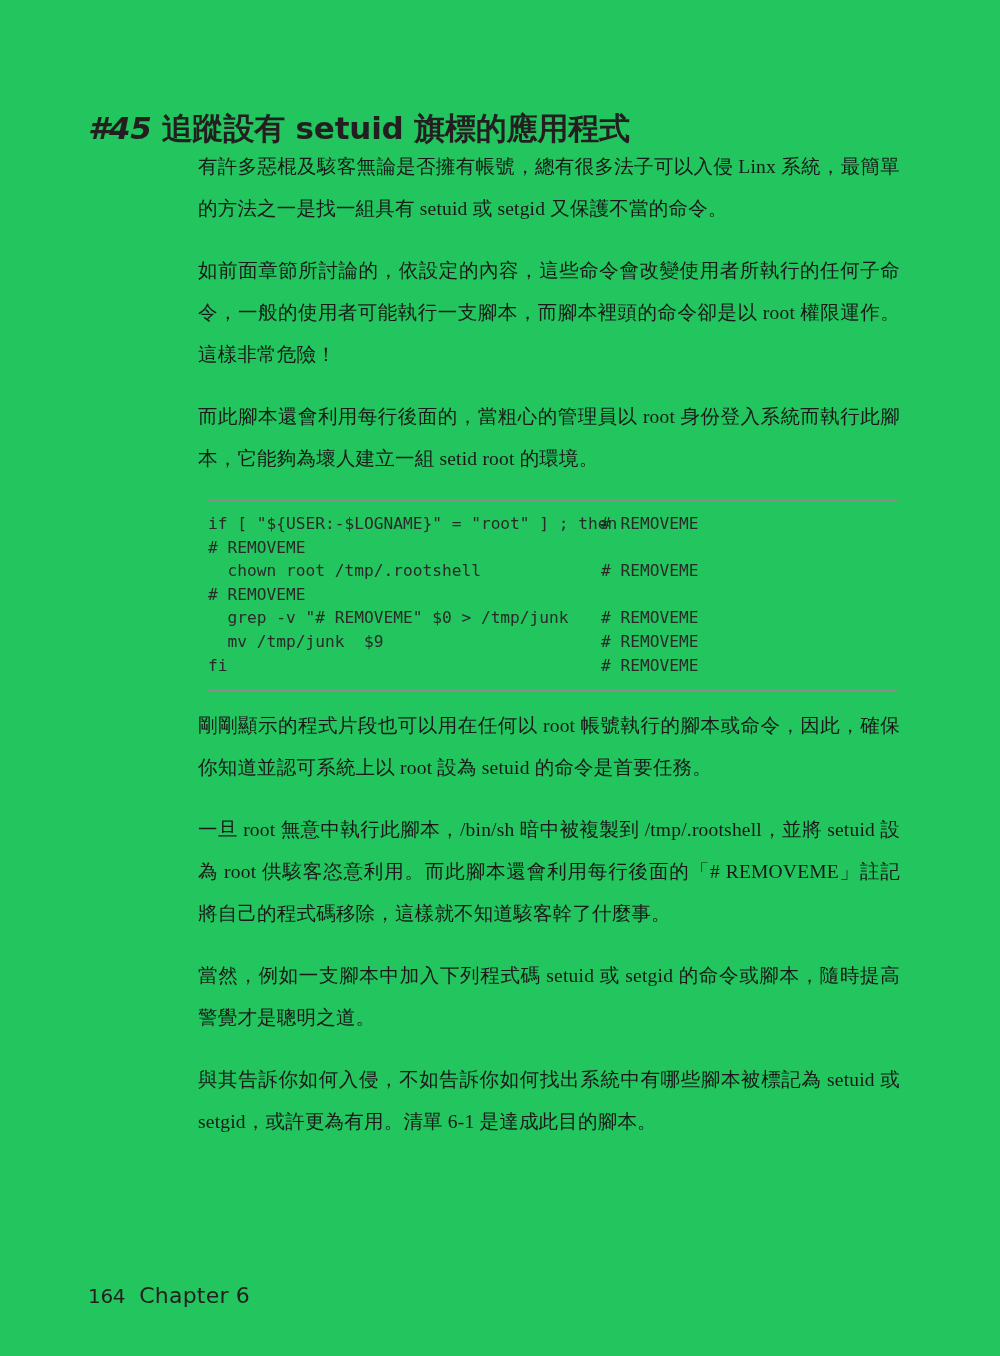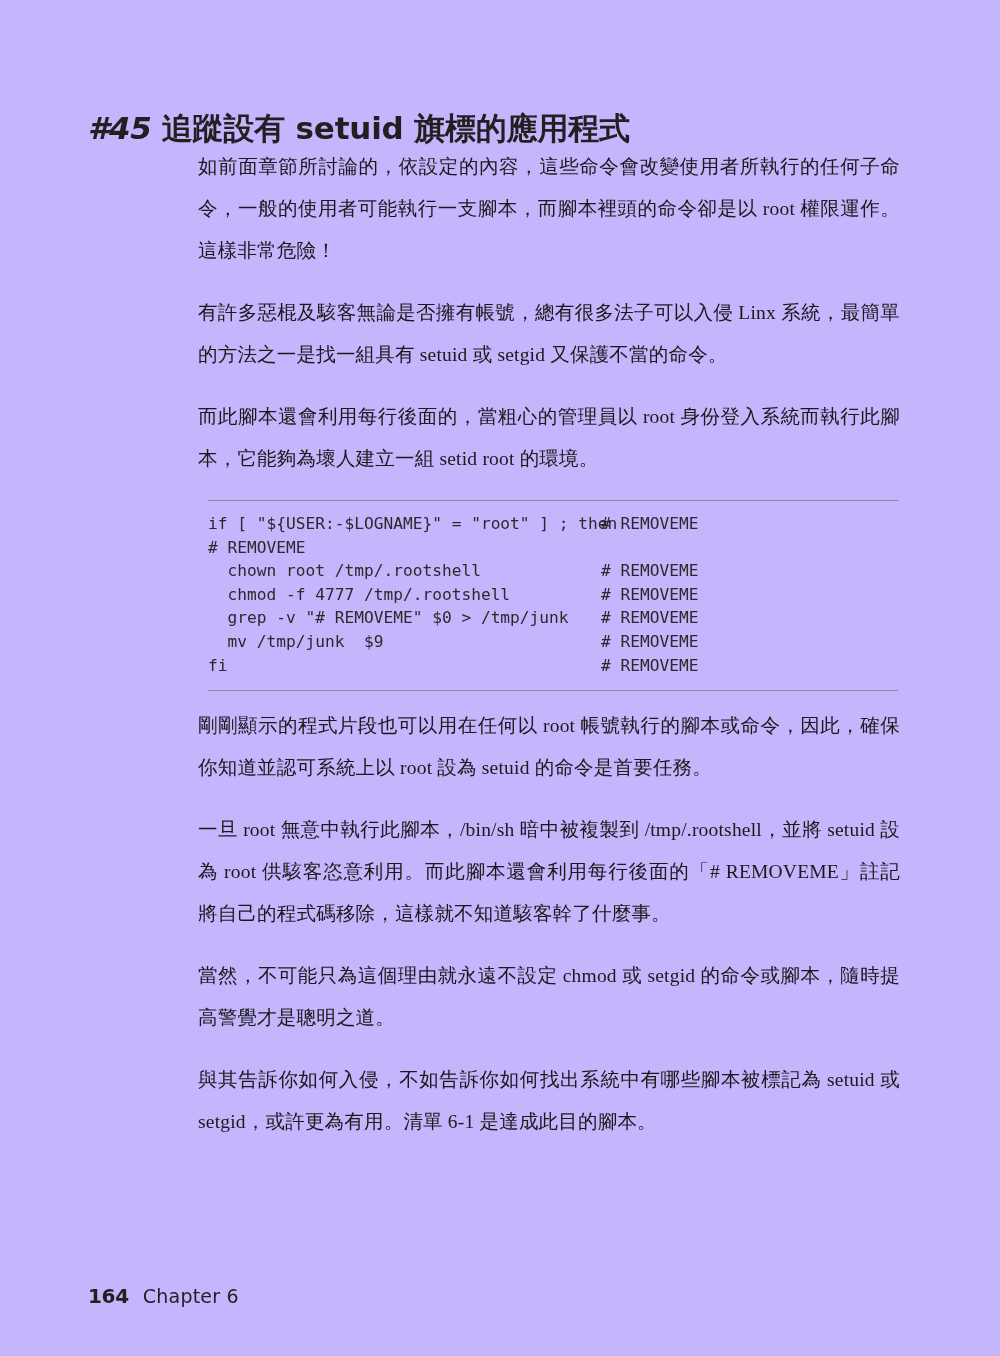--- a/index.html
+++ b/index.html
@@ -14,21 +14,21 @@
     position: relative;
     overflow: hidden;
     font-family: "Liberation Serif", "DejaVu Serif", serif;
     color: #1c1c1c;
     -webkit-font-smoothing: antialiased;
   }
 
   .page {
     position: absolute;
     inset: 0;
-    background: #c4b5fd;
+    background: #22c55e;
   }
 
   
   .section-heading {
     position: absolute;
     left: 88px;
     top: 88px;
     width: 820px;
     font-family: "DejaVu Sans", "Liberation Sans", sans-serif;
     font-weight: 700;
@@ -101,75 +101,75 @@
   .footer {
     position: absolute;
     left: 88px;
     bottom: 48px;
     display: flex;
     align-items: baseline;
     gap: 14px;
   }
   .footer .folio {
     font-family: "DejaVu Sans", "Liberation Sans", sans-serif;
-    font-weight: 700;
+    font-weight: 400;
     font-size: 20px;
     color: #231f20;
     letter-spacing: -0.3px;
   }
   .footer .chaplabel {
     font-family: "DejaVu Sans", "Liberation Sans", sans-serif;
     font-weight: 400;
-    font-size: 19px;
+    font-size: 22px;
     color: #231f20;
     letter-spacing: 0.2px;
   }
 </style>
 </head>
 <body>
 
 <div class="page">
 
   <h1 class="section-heading">
     <span class="num">#45</span><span> </span><span>追蹤設有</span><span> </span><span class="lat">setuid</span><span> </span><span>旗標的應用程式</span>
   </h1>
 
   <div class="body-col">
 
+    <p class="para">有許多惡棍及駭客無論是否擁有帳號，總有很多法子可以入侵 Linx 系統，最簡單的方法之一是找一組具有 setuid 或 setgid 又保護不當的命令。</p>
     <p class="para">如前面章節所討論的，依設定的內容，這些命令會改變使用者所執行的任何子命令，一般的使用者可能執行一支腳本，而腳本裡頭的命令卻是以 root 權限運作。這樣非常危險！</p>
-    <p class="para">有許多惡棍及駭客無論是否擁有帳號，總有很多法子可以入侵 Linx 系統，最簡單的方法之一是找一組具有 setuid 或 setgid 又保護不當的命令。</p>
     <p class="para">而此腳本還會利用每行後面的，當粗心的管理員以 root 身份登入系統而執行此腳本，它能夠為壞人建立一組 setid root 的環境。</p>
 
     <div class="code-block">
       <div class="code-line">
         <span class="code-text">if [ "${USER:-$LOGNAME}" = "root" ] ; then </span><span class="code-comment"># REMOVEME</span>
       </div>
       <div class="code-line">
         <span class="code-comment"># REMOVEME</span>
       </div>
       <div class="code-line">
         <span class="code-text">  chown root /tmp/.rootshell</span><span class="code-comment"># REMOVEME</span>
       </div>
       <div class="code-line">
-        <span class="code-text">  chmod -f 4777 /tmp/.rootshell</span><span class="code-comment"># REMOVEME</span>
+        <span class="code-comment"># REMOVEME</span>
       </div>
       <div class="code-line">
         <span class="code-text">  grep -v "# REMOVEME" $0 &gt; /tmp/junk</span><span class="code-comment"># REMOVEME</span>
       </div>
       <div class="code-line">
         <span class="code-text">  mv /tmp/junk  $9</span><span class="code-comment"># REMOVEME</span>
       </div>
       <div class="code-line">
         <span class="code-text">fi</span><span class="code-comment"># REMOVEME</span>
       </div>
     </div>
 
     <p class="para">剛剛顯示的程式片段也可以用在任何以 root 帳號執行的腳本或命令，因此，確保你知道並認可系統上以 root 設為 setuid 的命令是首要任務。</p>
     <p class="para">一旦 root 無意中執行此腳本，/bin/sh 暗中被複製到 /tmp/.rootshell，並將 setuid 設為 root 供駭客恣意利用。而此腳本還會利用每行後面的「# REMOVEME」註記將自己的程式碼移除，這樣就不知道駭客幹了什麼事。</p>
-    <p class="para">當然，不可能只為這個理由就永遠不設定 chmod 或 setgid 的命令或腳本，隨時提高警覺才是聰明之道。</p>
+    <p class="para">當然，例如一支腳本中加入下列程式碼 setuid 或 setgid 的命令或腳本，隨時提高警覺才是聰明之道。</p>
     <p class="para">與其告訴你如何入侵，不如告訴你如何找出系統中有哪些腳本被標記為 setuid 或 setgid，或許更為有用。清單 6-1 是達成此目的腳本。</p>
 
   </div>
 
   <div class="footer">
     <span class="folio">164</span>
     <span class="chaplabel">Chapter 6</span>
   </div>
 
 </div>

